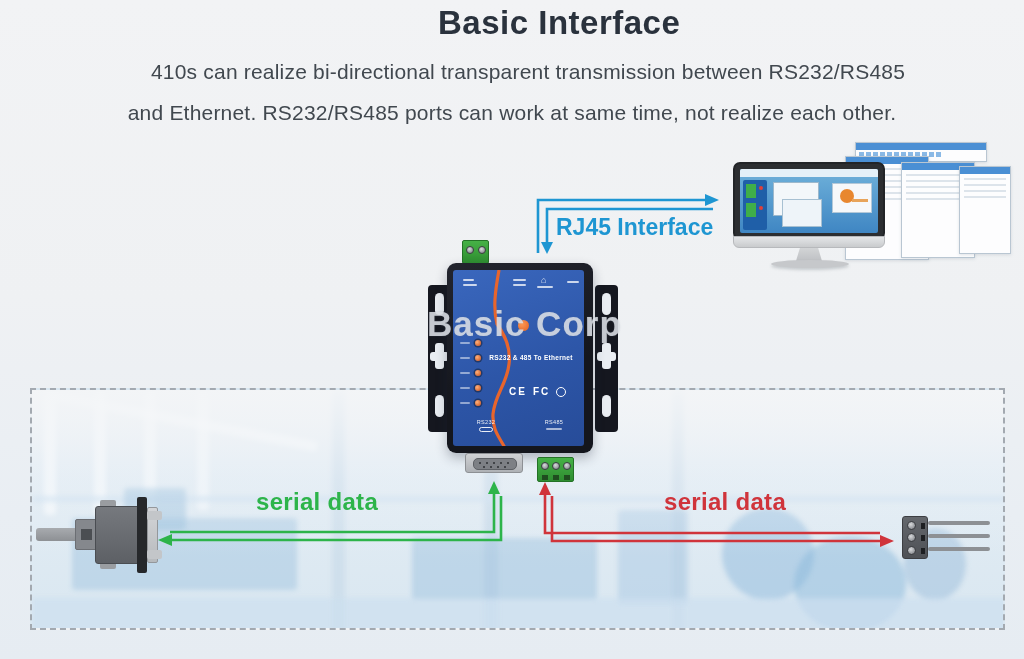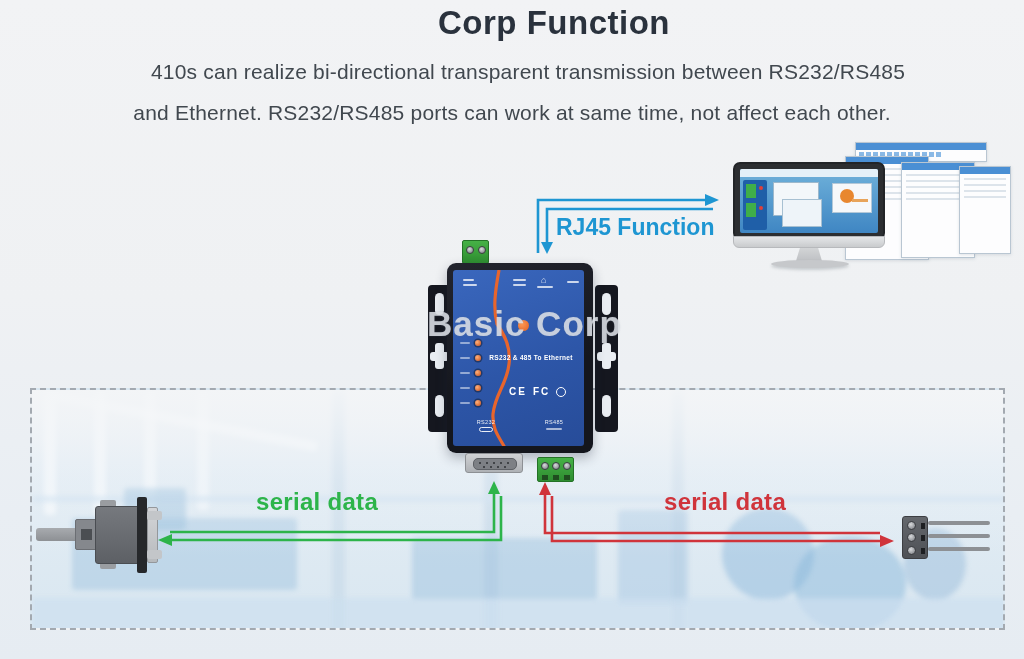--- a/index.html
+++ b/index.html
@@ -83,23 +83,23 @@
   .logo-dot{left:518px;top:320px;width:11px;height:11px;border-radius:50%;background:radial-gradient(circle at 35% 35%,#ff9a55,#df5f22);z-index:55;}
 
   
   .serialconn{left:36px;top:494px;width:130px;height:82px;z-index:45;}
   .rterm{left:900px;top:514px;width:96px;height:46px;z-index:45;}
   .wire{position:absolute;height:4px;background:#8d9094;border-radius:2px;}
 </style>
 </head>
 <body>
 
-<div class="abs title">Corp Function</div>
+<div class="abs title">Basic Interface</div>
 <div class="abs desc desc1">410s can realize bi-directional transparent transmission between RS232/RS485</div>
-<div class="abs desc desc2">and Ethernet. RS232/RS485 ports can work at same time, not affect each other.</div>
+<div class="abs desc desc2">and Ethernet. RS232/RS485 ports can work at same time, not realize each other.</div>
 
 <div class="abs factory">
   <div class="f-blur">
     <div class="fs" style="left:12px;top:0;width:12px;height:125px;background:rgba(255,255,255,.6);"></div>
     <div class="fs" style="left:62px;top:0;width:12px;height:125px;background:rgba(255,255,255,.6);"></div>
     <div class="fs" style="left:112px;top:0;width:12px;height:125px;background:rgba(255,255,255,.55);"></div>
     <div class="fs" style="left:165px;top:0;width:12px;height:120px;background:rgba(255,255,255,.5);"></div>
     <div class="fs" style="left:18px;top:26px;width:270px;height:10px;background:rgba(255,255,255,.55);transform:rotate(11deg);"></div>
     <div class="fs" style="left:300px;top:0;width:13px;height:242px;background:rgba(198,216,232,.6);"></div>
     <div class="fs" style="left:452px;top:0;width:14px;height:242px;background:rgba(193,213,230,.65);"></div>
@@ -190,21 +190,21 @@
   <polygon class="head green" points="488,494 500,494 494,481"></polygon>
   <path class="arrow green" d="M501,496 L501,540 L172,540"></path>
   <polygon class="head green" points="172,534 172,546 158,540"></polygon>
 
   <path class="arrow red" d="M880,533 L545,533 L545,495"></path>
   <polygon class="head red" points="539,495 551,495 545,482"></polygon>
   <path class="arrow red" d="M552,496 L552,541 L880,541"></path>
   <polygon class="head red" points="880,535 880,547 894,541"></polygon>
 </svg>
 
-<div class="abs lbl-rj45">RJ45 Function</div>
+<div class="abs lbl-rj45">RJ45 Interface</div>
 <div class="abs lbl-serial lbl-green">serial data</div>
 <div class="abs lbl-serial lbl-red">serial data</div>
 
 <div class="abs device">
   <div class="term" style="left:34px;top:2px;width:27px;height:24px;">
     <div class="screw" style="left:3px;top:5px;width:8px;height:8px;"></div>
     <div class="screw" style="left:15px;top:5px;width:8px;height:8px;"></div>
   </div>
   <div class="ear" style="left:0;">
     <div class="slot" style="top:8px;"></div>

